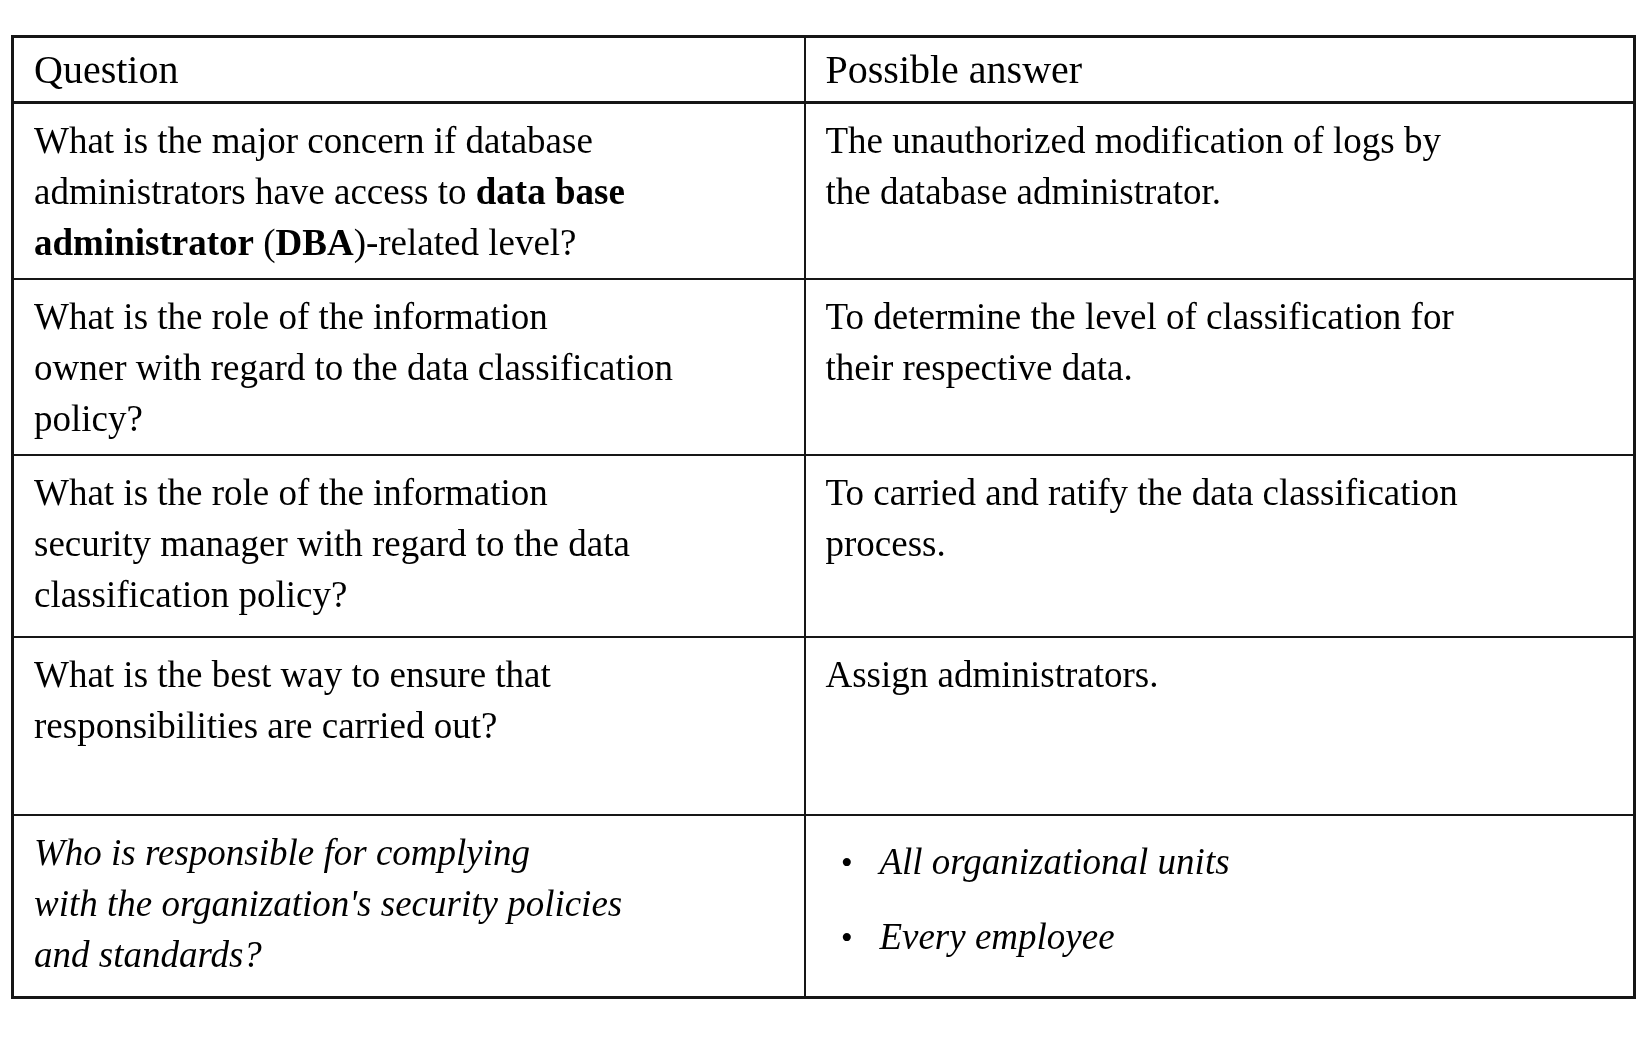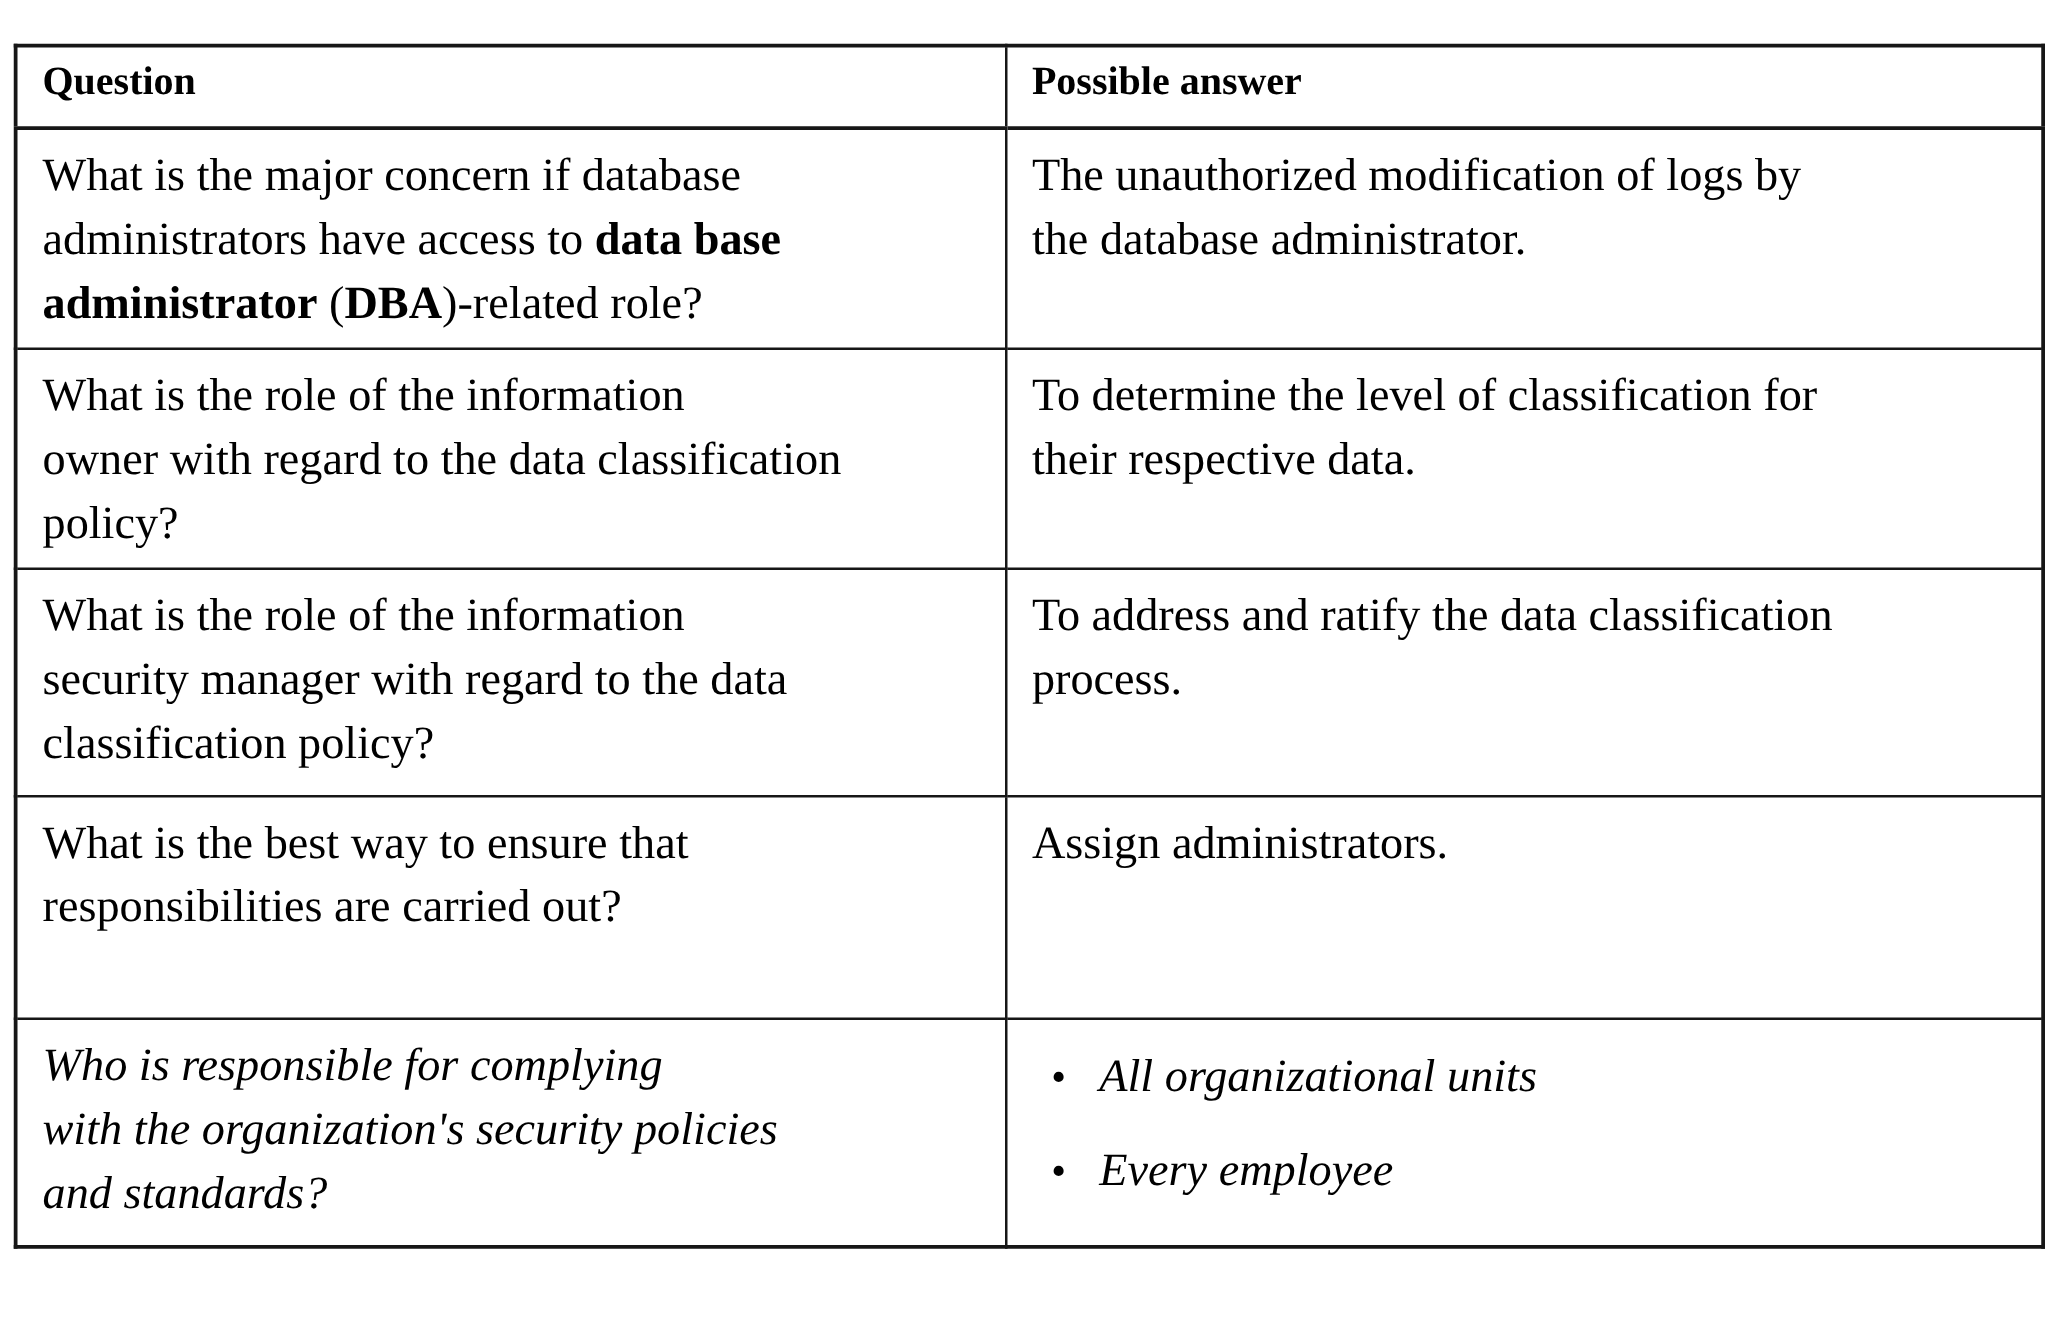--- a/index.html
+++ b/index.html
@@ -24,22 +24,22 @@
   col.c-q{width:792px;}
   col.c-a{width:830px;}
   th,td{
     border:2px solid var(--border);
     vertical-align:top;
     text-align:left;
     overflow:hidden;
   }
   thead th{
     border-bottom:3px solid var(--border);
-    font-size:32px;
-    font-weight:bold;
+    font-size:40px;
+    font-weight:normal;
     padding:8px 18px 8px 20px;
     height:66px;
     box-sizing:border-box;
   }
   tbody td{
     font-size:37px;
     line-height:51px;
     padding:11px 18px 10px 20px;
     box-sizing:border-box;
   }
@@ -75,30 +75,30 @@
     <col class="c-a">
   </colgroup>
   <thead>
     <tr>
       <th>Question</th>
       <th>Possible answer</th>
     </tr>
   </thead>
   <tbody id="qa-rows">
       <tr>
-        <td><span>What is the major concern if database</span><br><span>administrators have access to </span><span class="bold">data base</span><br><span class="bold">administrator</span><span> (</span><span class="bold">DBA</span><span>)-related role?</span></td>
+        <td><span>What is the major concern if database</span><br><span>administrators have access to </span><span class="bold">data base</span><br><span class="bold">administrator</span><span> (</span><span class="bold">DBA</span><span>)-related level?</span></td>
         <td><span>The unauthorized modification of logs by</span><br><span>the database administrator.</span></td>
       </tr>
       <tr>
         <td><span>What is the role of the information</span><br><span>owner with regard to the data classification</span><br><span>policy?</span></td>
         <td><span>To determine the level of classification for</span><br><span>their respective data.</span></td>
       </tr>
       <tr>
         <td><span>What is the role of the information</span><br><span>security manager with regard to the data</span><br><span>classification policy?</span></td>
-        <td><span>To address and ratify the data classification</span><br><span>process.</span></td>
+        <td><span>To carried and ratify the data classification</span><br><span>process.</span></td>
       </tr>
       <tr>
         <td><span>What is the best way to ensure that</span><br><span>responsibilities are carried out?</span></td>
         <td><span>Assign administrators.</span></td>
       </tr>
       <tr>
         <td><span>Who is responsible for complying</span><br><span>with the organization's security policies</span><br><span>and standards?</span></td>
         <td>
           <ul class="bullets">
             <li>

